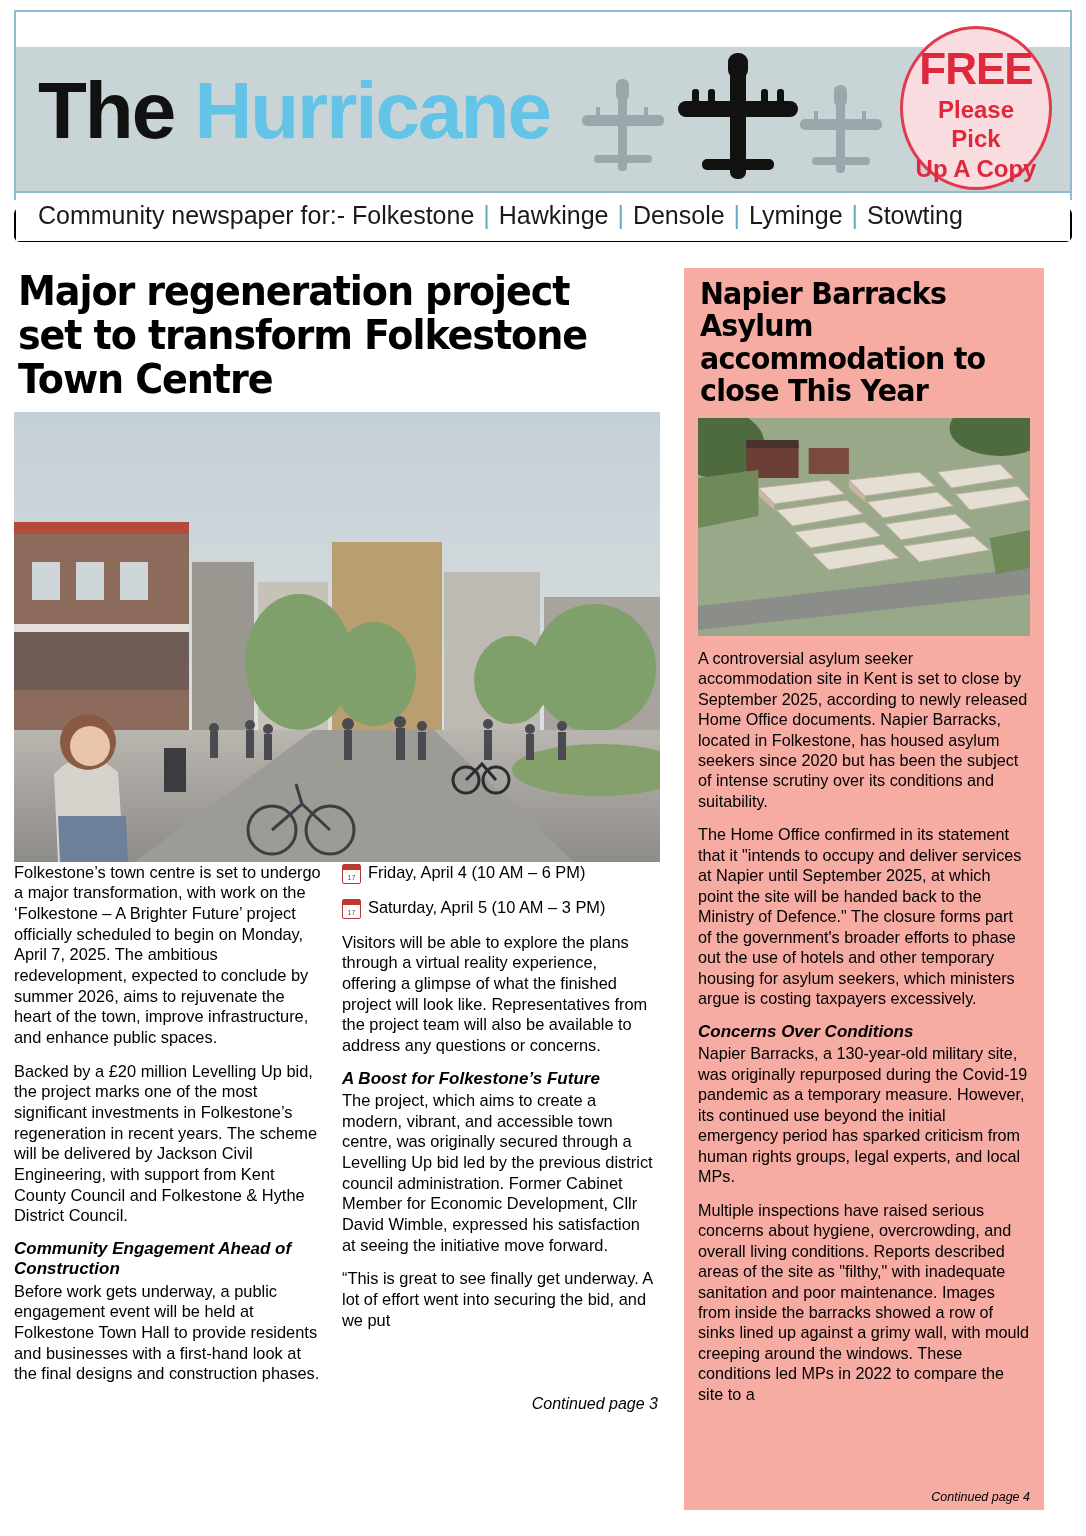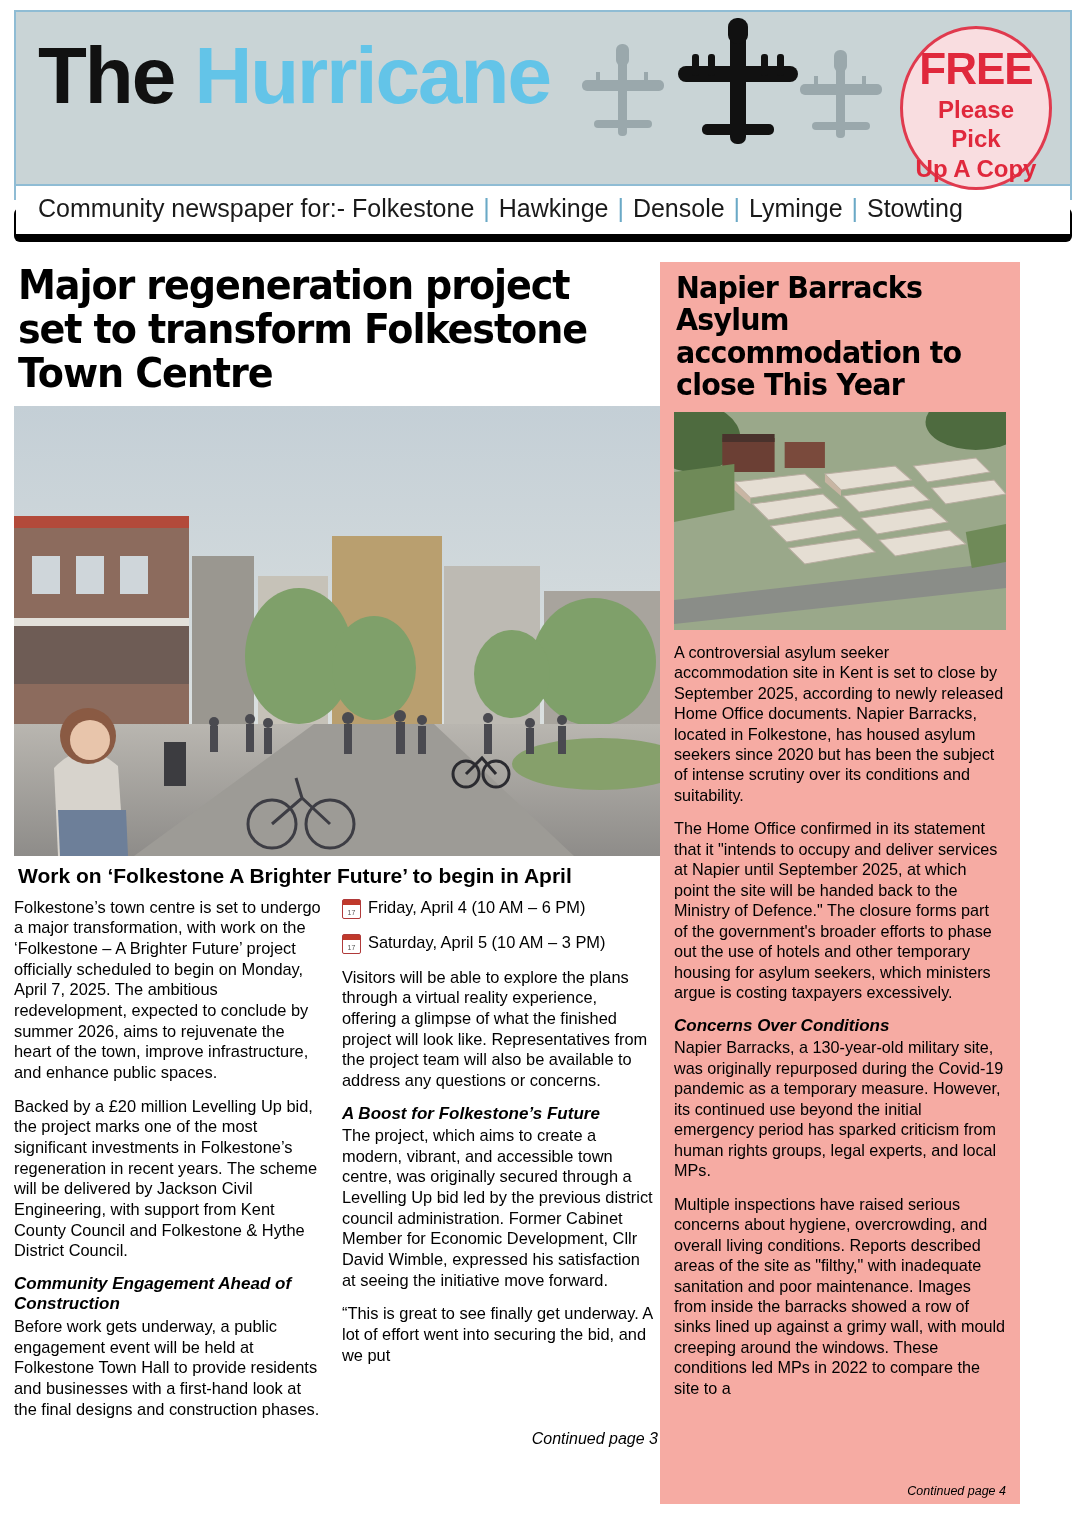--- a/index.html
+++ b/index.html
@@ -25,23 +25,24 @@
   
   .masthead {
     position: relative;
     border: 2px solid #8fbcd4;
     height: 190px;
     box-sizing: border-box;
     padding: 0;
   }
   .masthead-top {
     position: relative;
-    height: 172px;
+    height: 144px;
     background: #c9d4d6;
     overflow: hidden;
+    margin-top: 35px;
   }
   .title {
     position: absolute;
     left: 22px;
     top: 24px;
     font-size: 80px;
     font-weight: bold;
     letter-spacing: -2px;
     line-height: 1;
     white-space: nowrap;
@@ -105,23 +106,23 @@
     padding: 0 22px;
     box-sizing: border-box;
     font-weight: bold;
     font-size: 17px;
     border-radius: 6px;
   }
   .issuebar .issue-no { padding-left: 80px; }
 
   
   .content {
-    margin-top: 20px;
+    margin-top: 26px;
     display: flex;
-    gap: 0;
+    gap: 24px;
     height: 1242px;
   }
   .left-col { width: 646px; }
   .right-col {
     width: 360px;
     background: #f6aba3;
     padding: 8px 14px 20px 14px;
     box-sizing: border-box;
     position: relative;
   }
@@ -381,21 +382,20 @@
             <path d="M44 450 L40 362 Q70 330 104 360 L110 450 Z" fill="#d7d3cc"></path>
             <path d="M46 450 L44 404 L112 404 L114 450 Z" fill="#6d7f99"></path>
             <circle cx="74" cy="330" r="28" fill="#8a5a43"></circle>
             <circle cx="76" cy="334" r="20" fill="#e8c5ab"></circle>
           </g>
 
           <rect x="150" y="336" width="22" height="44" fill="#3c3c40"></rect>
         </svg>
       </div>
 
-      <div class="caption">Work on ‘Folkestone A Brighter Future’ to begin in April</div>
 
       <div class="cols">
 
         <div class="col">
           <p>Folkestone’s town centre is set to undergo a major transformation, with work on the ‘Folkestone – A Brighter Future’ project officially scheduled to begin on Monday, April 7, 2025. The ambitious redevelopment, expected to conclude by summer 2026, aims to rejuvenate the heart of the town, improve infrastructure, and enhance public spaces.</p>
           <p>Backed by a £20 million Levelling Up bid, the project marks one of the most significant investments in Folkestone’s regeneration in recent years. The scheme will be delivered by Jackson Civil Engineering, with support from Kent County Council and Folkestone &amp; Hythe District Council.</p>
           <div class="subhead">Community Engagement Ahead of Construction</div>
           <p>Before work gets underway, a public engagement event will be held at Folkestone Town Hall to provide residents and businesses with a first-hand look at the final designs and construction phases.</p>
         </div>
 

